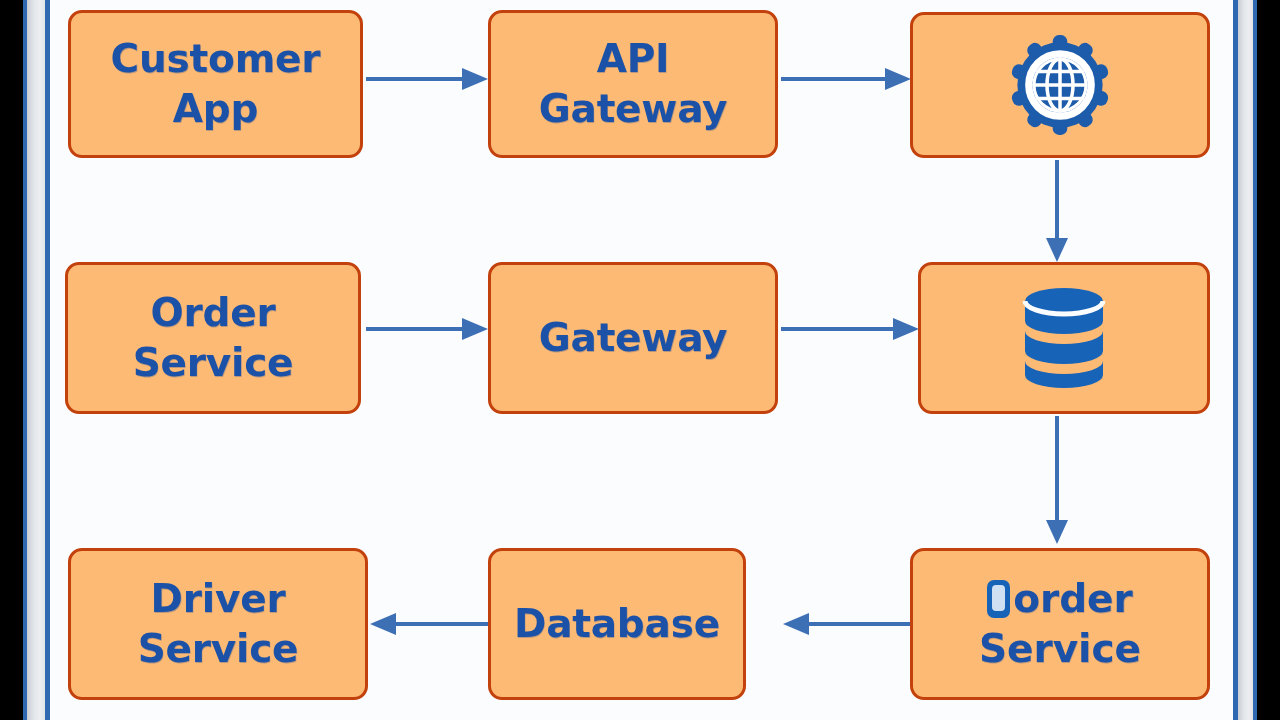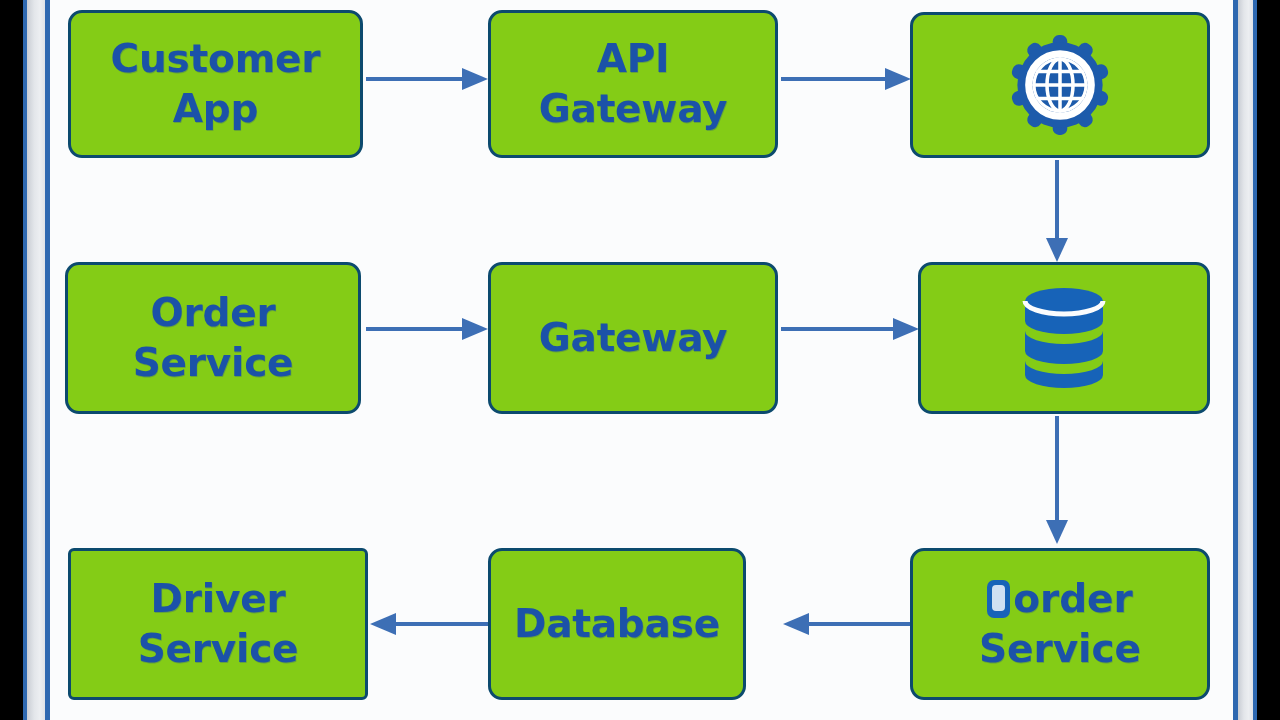--- a/index.html
+++ b/index.html
@@ -48,22 +48,22 @@
     width: 1183px;
     height: 720px;
     background: #fbfcfd;
     overflow: hidden;
   }
 
   
   .node {
     position: absolute;
     box-sizing: border-box;
-    background: #84cc16;
-    border: 3px solid #0c4a6e;
+    background: #fdba74;
+    border: 3px solid #c2410c;
     border-radius: 14px;
     display: flex;
     align-items: center;
     justify-content: center;
     text-align: center;
   }
   .node-label {
     color: #1b52a8;
     font-weight: 700;
     font-size: 39px;
@@ -75,21 +75,21 @@
 
   
   .n-customer-app  { left: 18px;  top: 10px;  width: 295px; height: 148px; }
   .n-api-gateway   { left: 438px; top: 10px;  width: 290px; height: 148px; }
   .n-globe-gear    { left: 860px; top: 12px;  width: 300px; height: 146px; }
 
   .n-order-service { left: 15px;  top: 262px; width: 296px; height: 152px; }
   .n-gateway       { left: 438px; top: 262px; width: 290px; height: 152px; }
   .n-database-icon { left: 868px; top: 262px; width: 292px; height: 152px; }
 
-  .n-driver-service{ left: 18px;  top: 548px; width: 300px; height: 152px; border-radius: 6px; }
+  .n-driver-service{ left: 18px;  top: 548px; width: 300px; height: 152px; }
   .n-database      { left: 438px; top: 548px; width: 258px; height: 152px; }
   .n-order-service2{ left: 860px; top: 548px; width: 300px; height: 152px; }
 
   
   .icon-wrap { display: flex; align-items: center; justify-content: center; }
 
   
   .inline-phone {
     display: inline-block;
     width: 23px;

